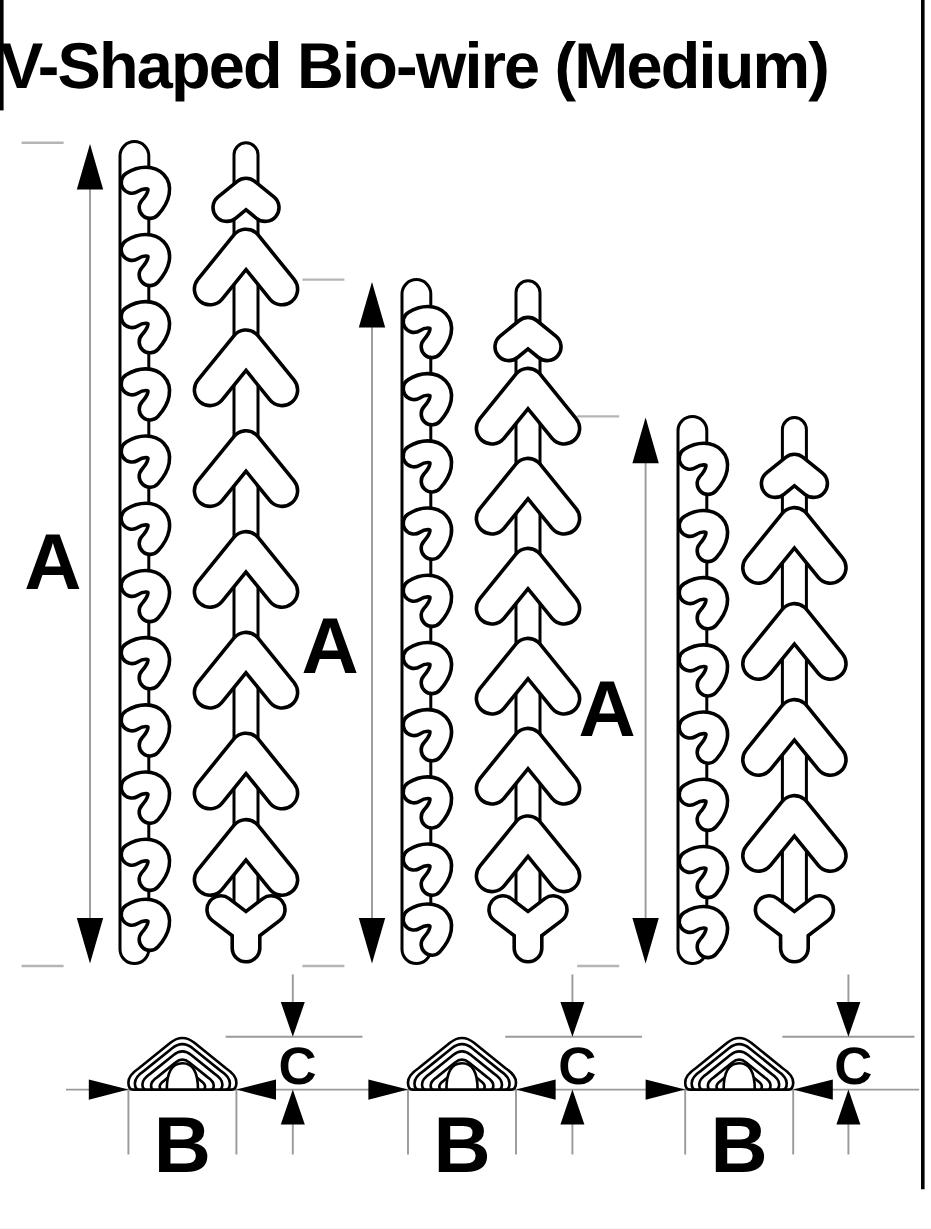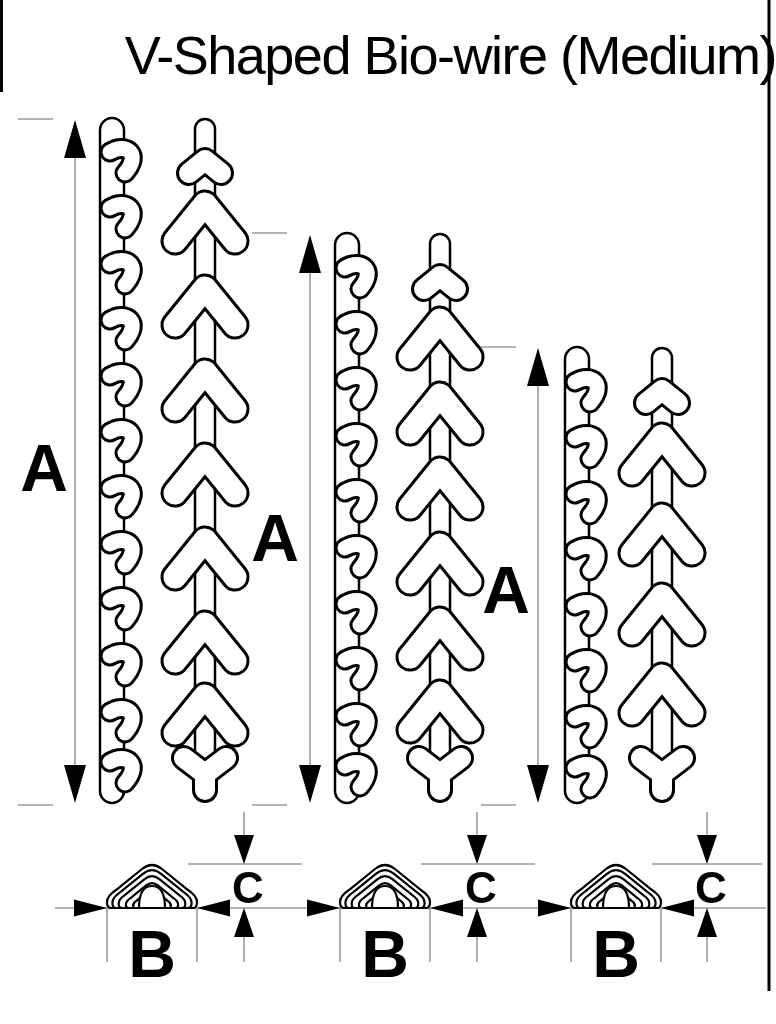--- a/index.html
+++ b/index.html
@@ -1,19 +1,19 @@
 <!DOCTYPE html>
 <html><head>
 <meta charset="utf-8">
 <style>
   html,body{margin:0;padding:0;background:#e8e8e8;}
   #page{position:relative;width:776px;height:1024px;background:#ffffff;overflow:hidden;
         font-family:"Liberation Sans",sans-serif;}
-  #title{position:absolute;top:24px;left:0;width:776px;text-align:right;
-         font-weight:normal;font-size:54px;letter-spacing:-1.5px;color:#000;white-space:nowrap;}
+  #title{position:absolute;top:24px;left:0;width:776px;text-align:left;
+         font-weight:bold;font-size:54px;letter-spacing:-1.5px;color:#000;white-space:nowrap;}
   svg text{font-family:"Liberation Sans",sans-serif;font-weight:bold;fill:#000;}
   .dimA{font-size:66px;}
   .dimB{font-size:66px;}
   .dimC{font-size:44px;}
 </style>
 </head>
 <body>
 
 <div id="page">
 

